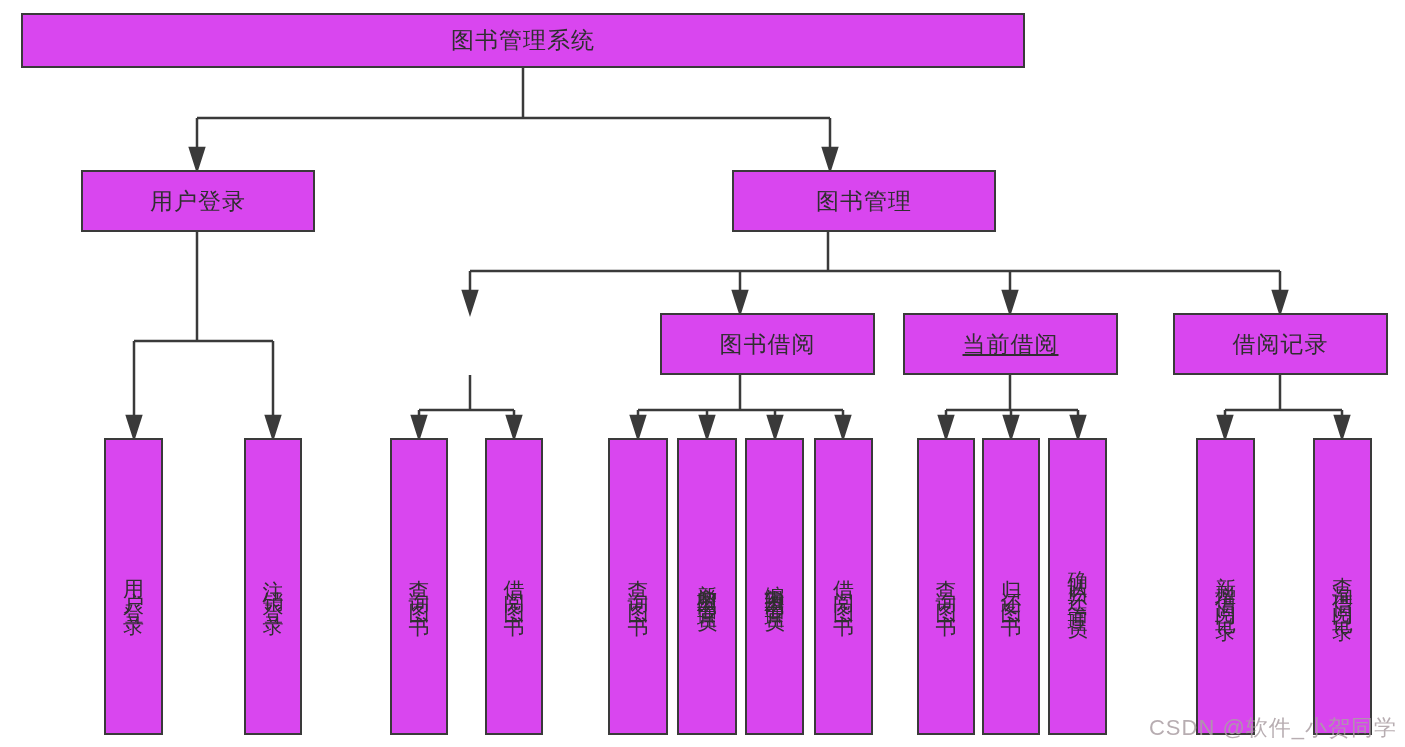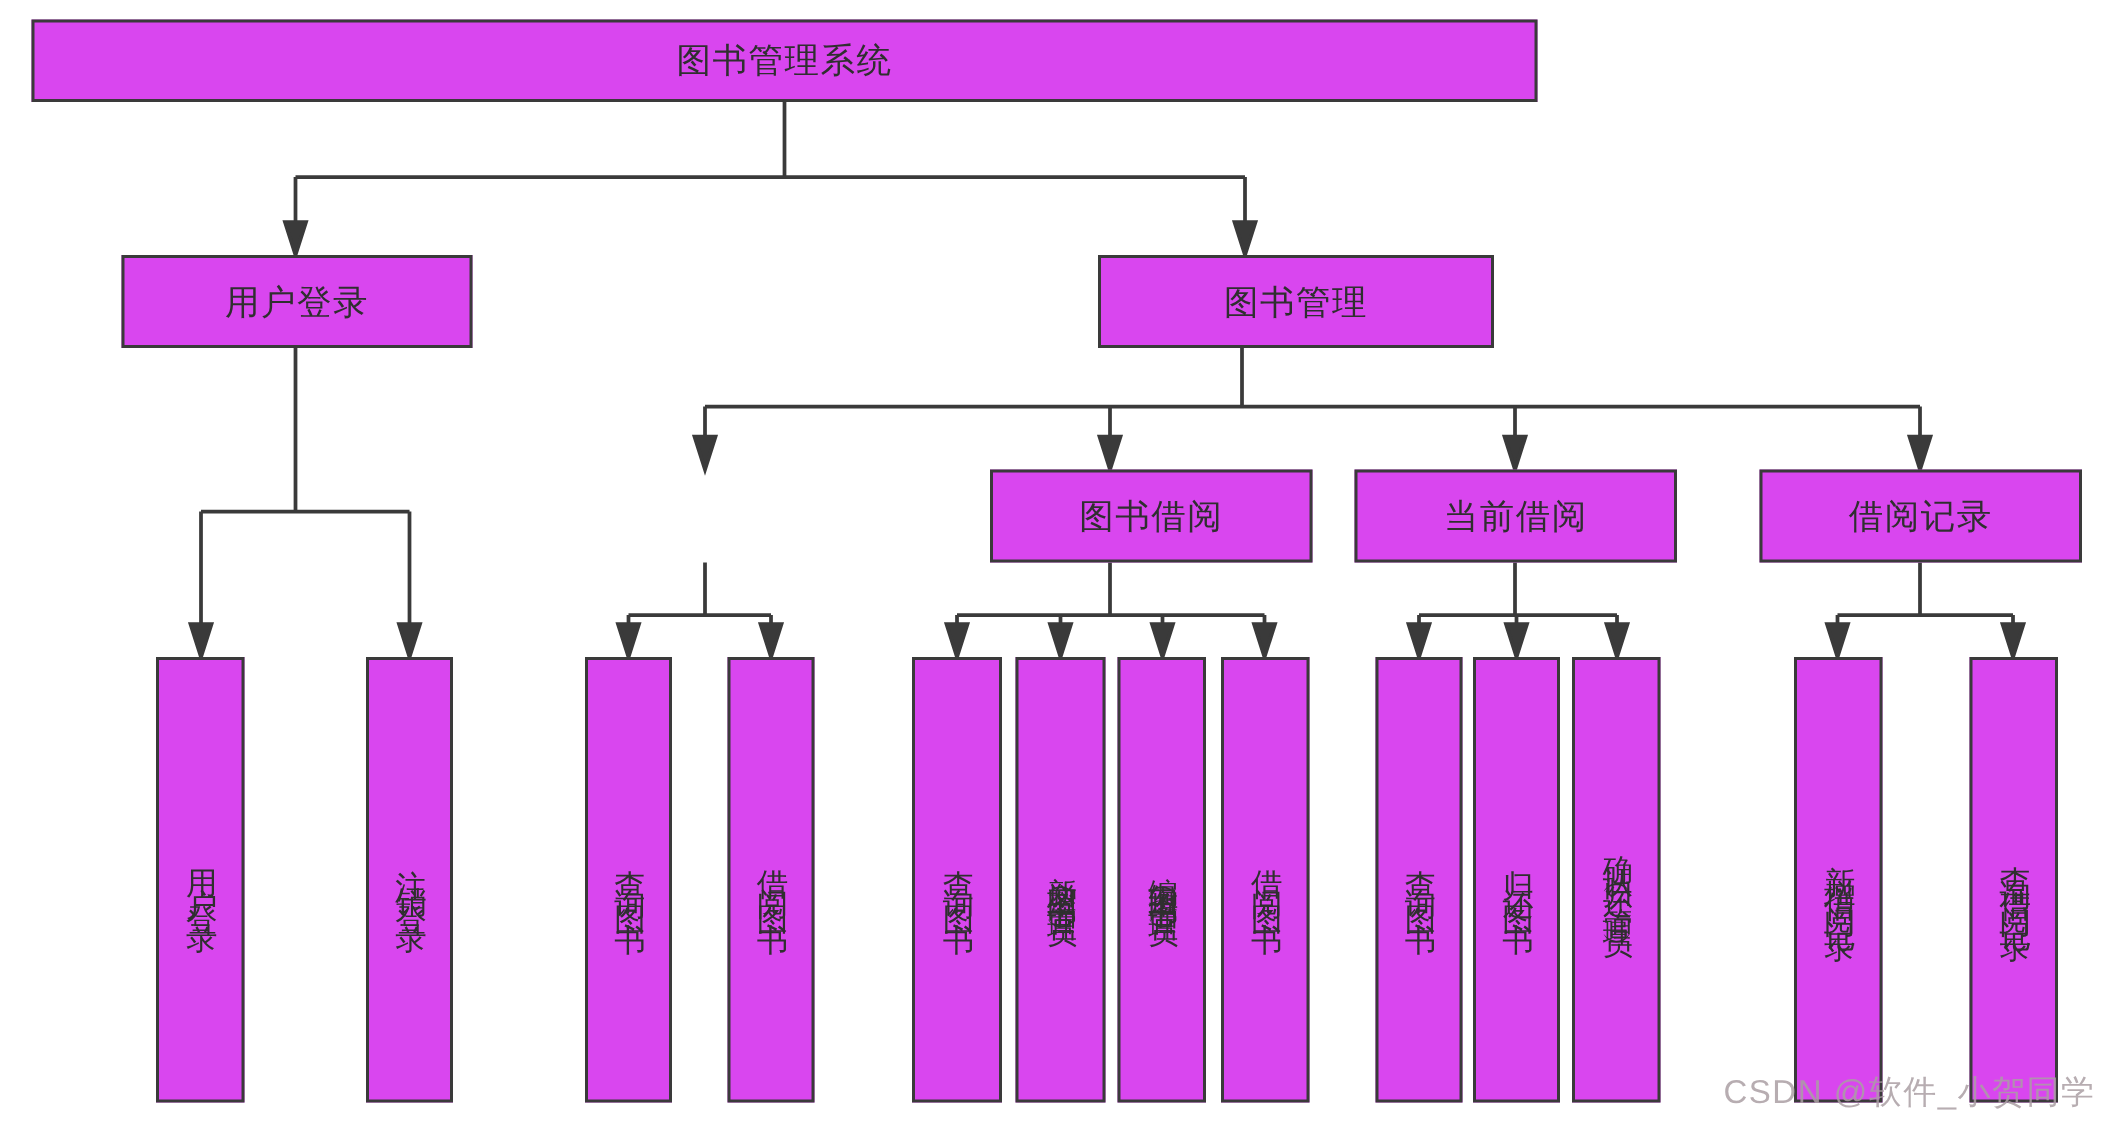--- a/index.html
+++ b/index.html
@@ -131,21 +131,21 @@
       <polygon points="1335,416 1349,416 1342,438"></polygon>
     </g>
   </svg>
 
   <div class="box lvl1 hlabel" style="border-color: rgb(58, 58, 58); color: rgb(47, 47, 47);">图书管理系统</div>
 
   <div class="box lvl2a hlabel" style="border-color: rgb(58, 58, 58); color: rgb(47, 47, 47);">用户登录</div>
   <div class="box lvl2b hlabel" style="border-color: rgb(58, 58, 58); color: rgb(47, 47, 47);">图书管理</div>
 
   <div class="box lvl3 hlabel" style="left: 648px; border-color: rgb(58, 58, 58); color: rgb(47, 47, 47); margin-left: 12px;">图书借阅</div>
-  <div class="box lvl3 hlabel" style="left: 903px; border-color: rgb(58, 58, 58); color: rgb(47, 47, 47);">当前借阅</div>
+  <div class="box lvl3 hlabel" style="left: 903px; border-color: rgb(58, 58, 58); color: rgb(47, 47, 47); text-decoration: underline;">当前借阅</div>
   <div class="box lvl3 hlabel" style="left: 1173px; border-color: rgb(58, 58, 58); color: rgb(47, 47, 47);">借阅记录</div>
 
   <div class="box leaf" style="left: 104px; width: 59px; border-color: rgb(58, 58, 58); color: rgb(47, 47, 47);">
     <span class="vtext t4">用户登录</span>
   </div>
   <div class="box leaf" style="left: 244px; width: 58px; border-color: rgb(58, 58, 58); color: rgb(47, 47, 47);">
     <span class="vtext t4">注销登录</span>
   </div>
   <div class="box leaf" style="left: 390px; width: 58px; border-color: rgb(58, 58, 58); color: rgb(47, 47, 47);">
     <span class="vtext t4">查询图书</span>

